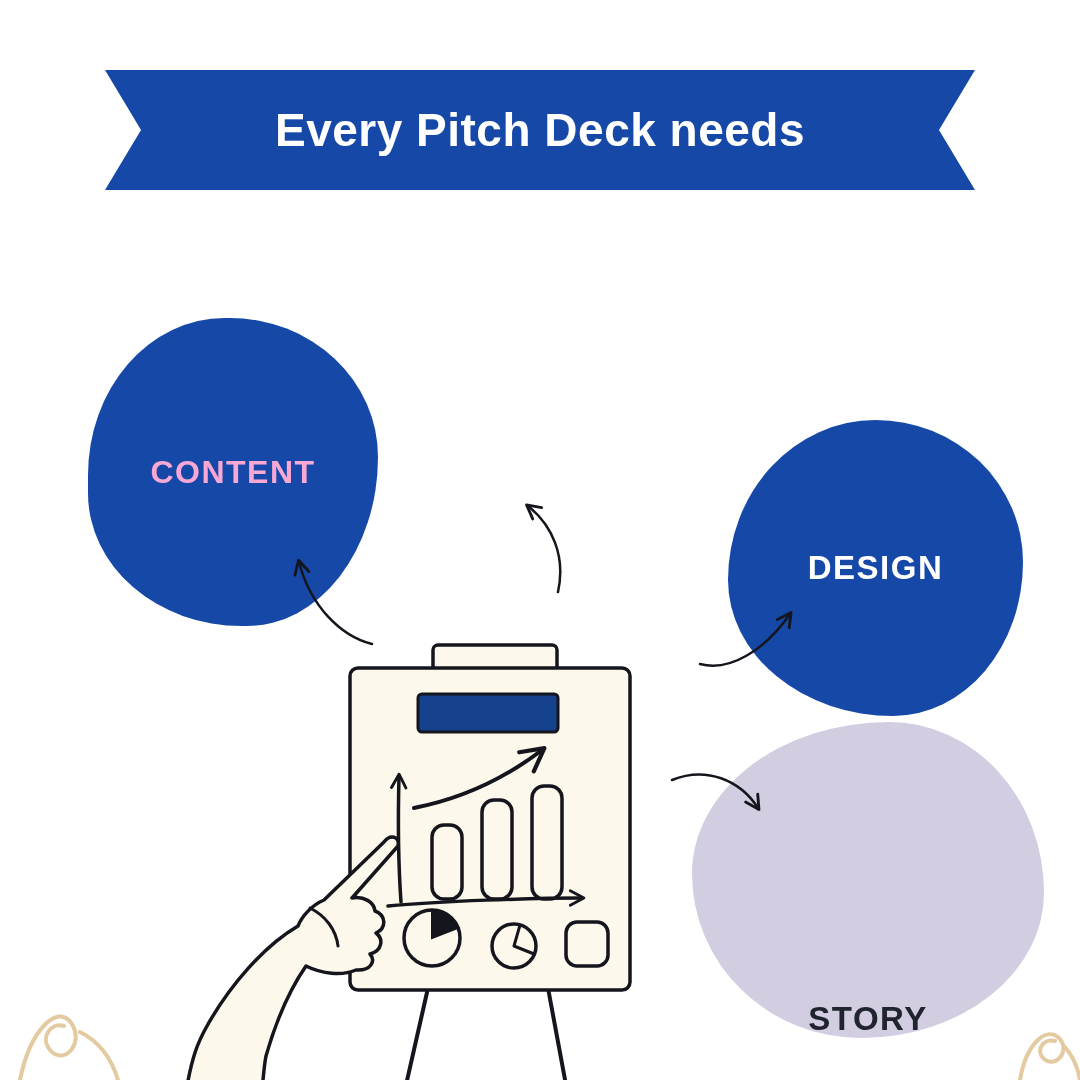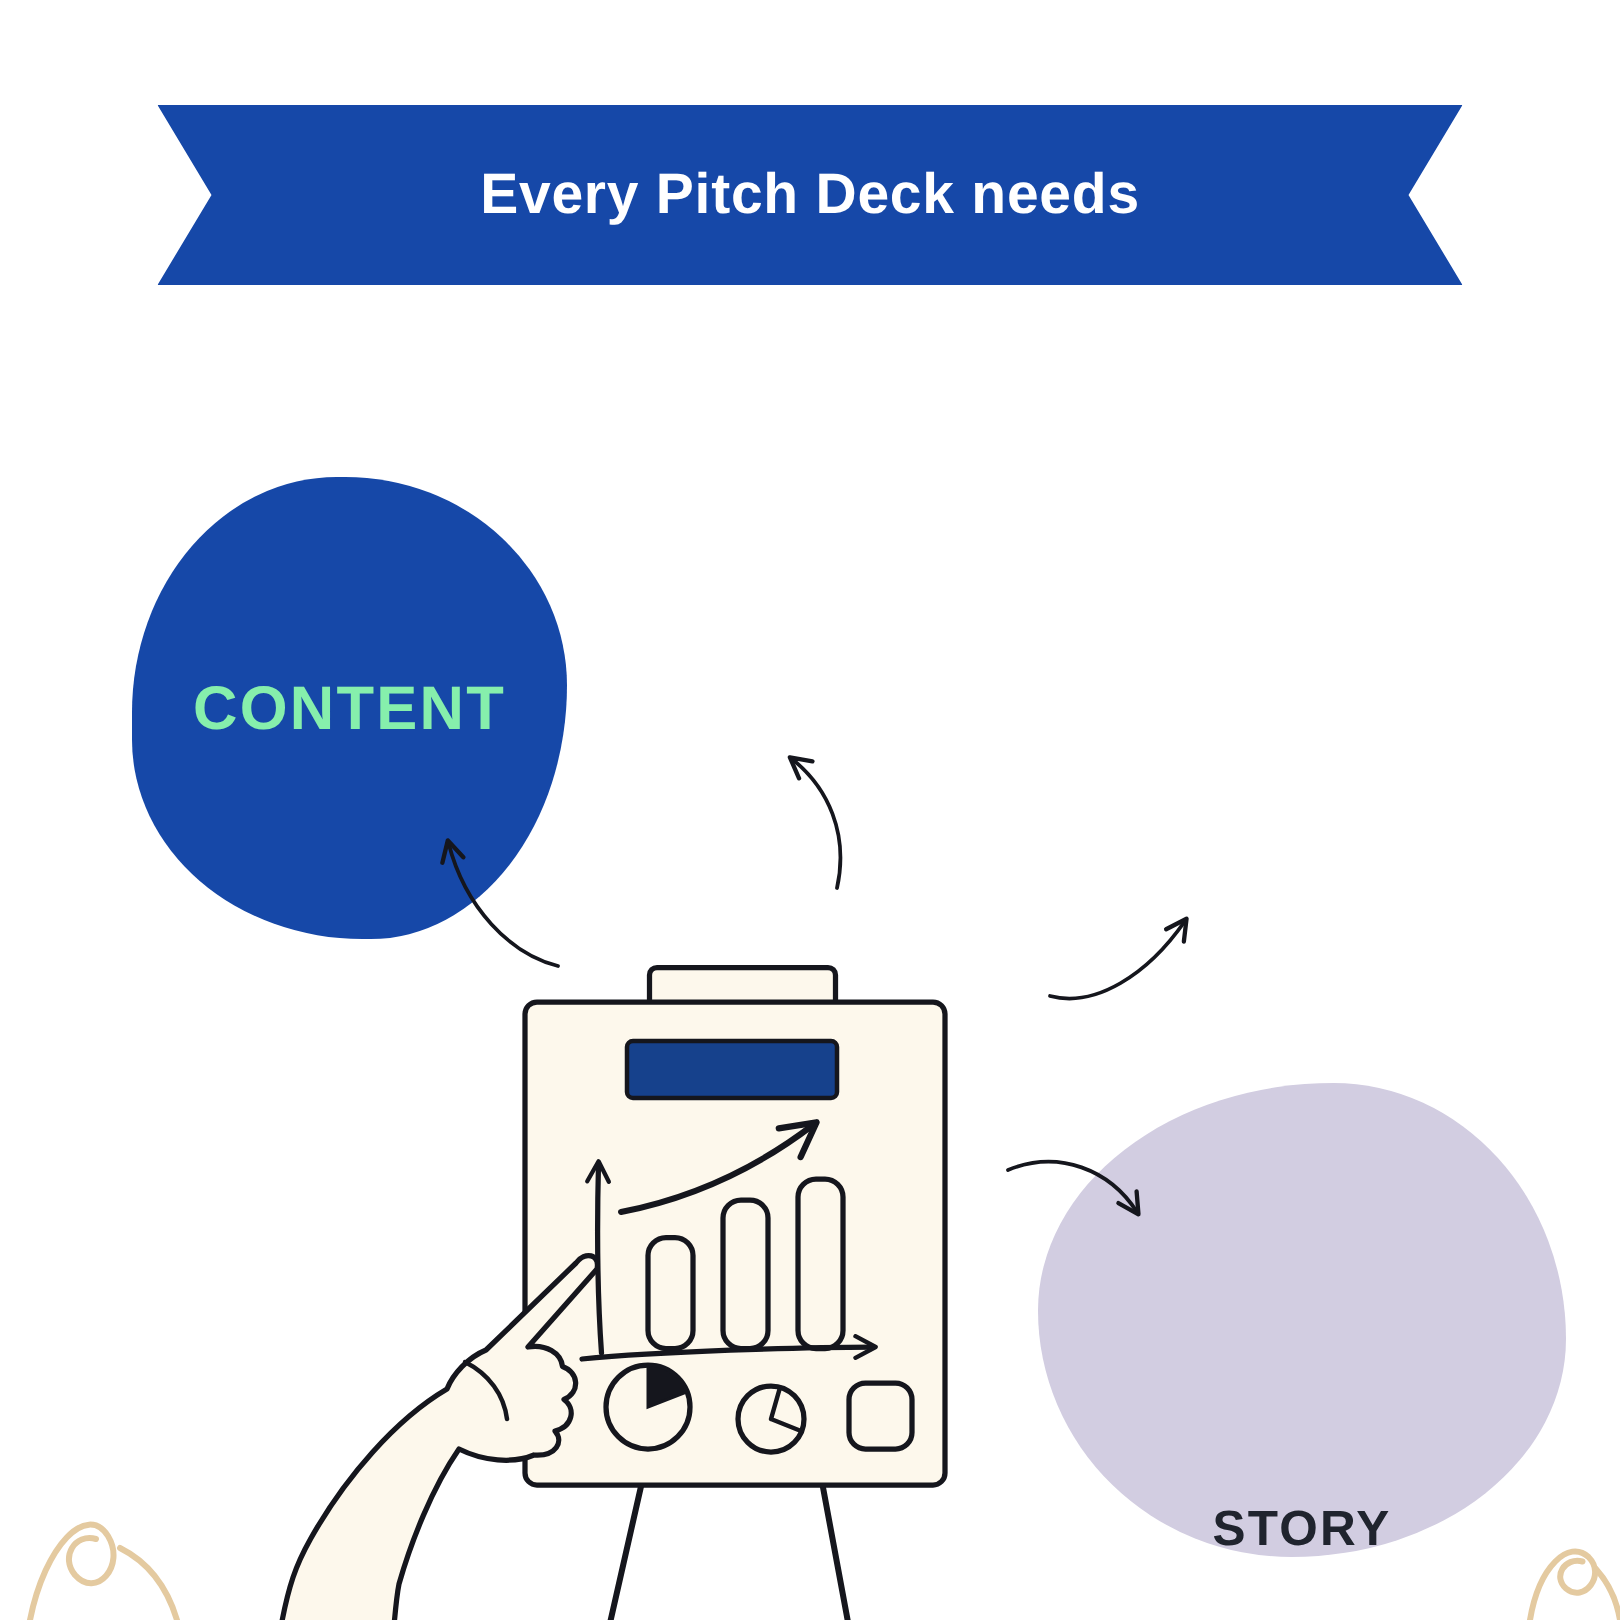--- a/index.html
+++ b/index.html
@@ -11,31 +11,31 @@
   .canvas{position:absolute;inset:0;width:1080px;height:1080px;}
 
   
   .banner{
     position:absolute;left:105px;top:70px;width:870px;height:120px;
     background:#1648a8;
     clip-path:polygon(0 0,100% 0,calc(100% - 36px) 50%,100% 100%,0 100%,36px 50%);
     display:flex;align-items:center;justify-content:center;
   }
   .banner-title{
-    color:#ffffff;font-size:38px;font-weight:700;letter-spacing:.5px;
+    color:#ffffff;font-size:46px;font-weight:700;letter-spacing:.5px;
   }
 
   
   .blob{
     position:absolute;display:flex;align-items:center;justify-content:center;
     text-align:center;font-weight:700;letter-spacing:1.5px;
   }
   .blob-content{
-    left:88px;top:318px;width:290px;height:308px;background:#1648a8;color:#86efac;
-    border-radius:48% 52% 46% 54% / 52% 46% 56% 44%;font-size:41px;
+    left:88px;top:318px;width:290px;height:308px;background:#1648a8;color:#f9a8d4;
+    border-radius:48% 52% 46% 54% / 52% 46% 56% 44%;font-size:32px;
   }
   .blob-visualisation{
     left:398px;top:288px;width:338px;height:340px;background:#d2cde1;color:#20242e;
     border-radius:54% 46% 52% 48% / 50% 56% 44% 50%;font-size:31px;
   }
   .blob-design{
     left:728px;top:420px;width:295px;height:296px;background:#1648a8;color:#ffffff;
     border-radius:50% 50% 44% 56% / 54% 48% 52% 46%;font-size:33px;
   }
   .blob-story{
@@ -49,20 +49,23 @@
 <body>
 
 <div class="canvas">
 
   <div class="banner">
     <span class="banner-title">Every Pitch Deck needs</span>
   </div>
 
   <div class="blob blob-content">
     <span>CONTENT</span>
+  </div>
+  <div class="blob blob-design">
+    <span>DESIGN</span>
   </div>
   <div class="blob blob-story">
     <span>STORY</span>
   </div>
 
   <svg class="overlay" viewBox="0 0 1080 1080">
     <defs>
       <marker id="ah" markerUnits="userSpaceOnUse" markerWidth="18" markerHeight="18" viewBox="0 0 10 10" refX="7.5" refY="5" orient="auto">
         <path d="M1,1 L8.5,5 L1,9" fill="none" stroke="#15161d" stroke-width="1.6" stroke-linecap="round" stroke-linejoin="round"></path>
       </marker>

